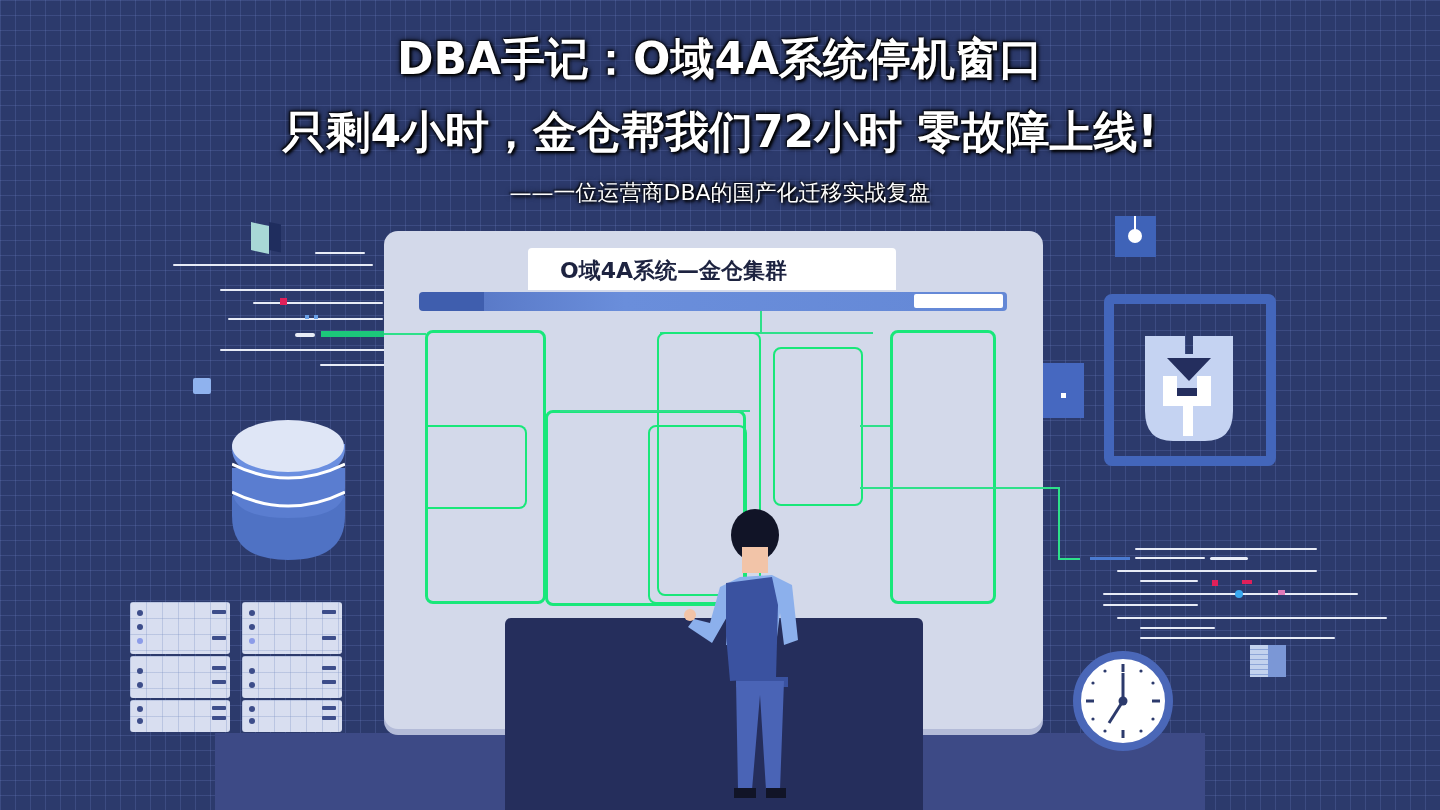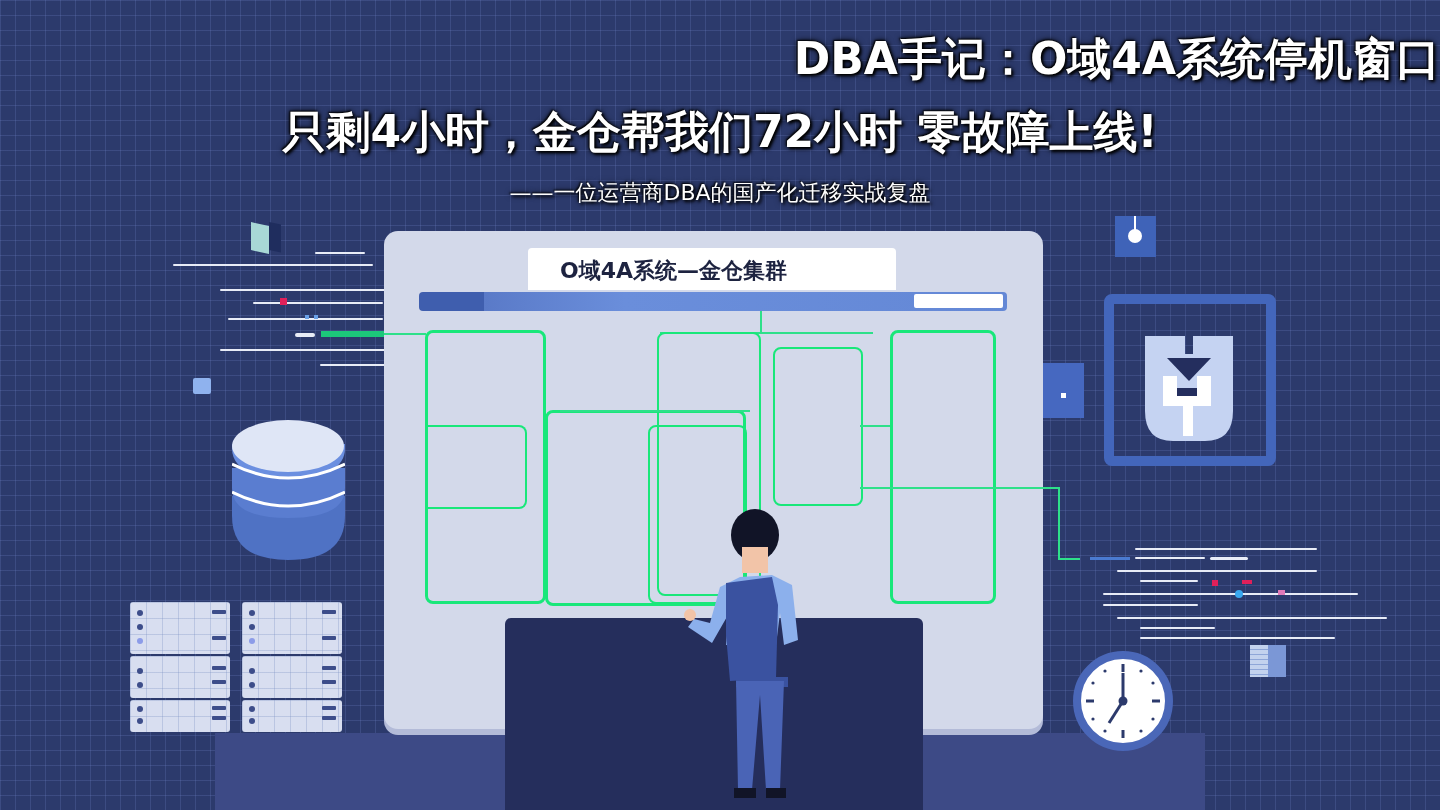--- a/index.html
+++ b/index.html
@@ -6,21 +6,21 @@
   body{width:1440px;height:810px;overflow:hidden;position:relative;
     font-family:"DejaVu Sans","Liberation Sans",sans-serif;
     background-color:#2c3a6c;
     background-image:
       linear-gradient(rgba(120,140,210,0.22) 1px, transparent 1px),
       linear-gradient(90deg, rgba(120,140,210,0.22) 1px, transparent 1px);
     background-size:15px 15px;}
   .abs{position:absolute;}
   .title{left:0;width:1440px;text-align:center;color:#fff;font-weight:bold;
     text-shadow:0 0 6px #000,2px 2px 3px #000,-1px -1px 2px #000;}
-  .t1{top:30px;font-size:44px;letter-spacing:0px;text-align:right;}
+  .t1{top:30px;font-size:44px;letter-spacing:0px;}
   .t2{top:103px;font-size:44px;}
   .t3{top:178px;font-size:22px;font-weight:normal;}
   .floor{left:215px;top:733px;width:990px;height:77px;background:#3d4a86;}
   .panel{left:384px;top:231px;width:659px;height:498px;background:#d3d9ea;border-radius:14px;
     box-shadow:0 6px 0 #b3bbd8;}
   .panel-label{left:528px;top:248px;width:368px;height:42px;background:#fff;border-radius:4px 4px 0 0;
     font-size:22px;font-weight:bold;color:#1d2340;line-height:46px;text-indent:32px;}
   .bar{left:419px;top:292px;width:588px;height:19px;border-radius:4px;
     background:linear-gradient(90deg,#3f5eae 0,#3f5eae 11%,#5a7ac8 11%,#6a8edb 35%,#6488d6 100%);}
   .bar-slot{left:914px;top:294px;width:89px;height:14px;background:#fff;border-radius:2px;}

